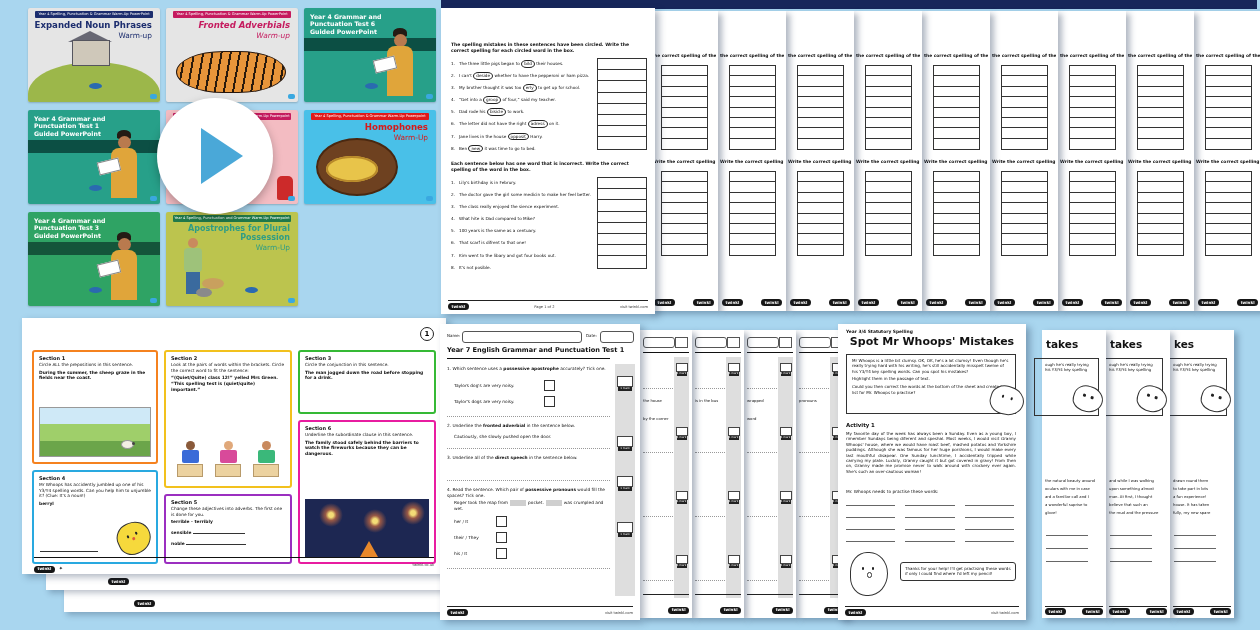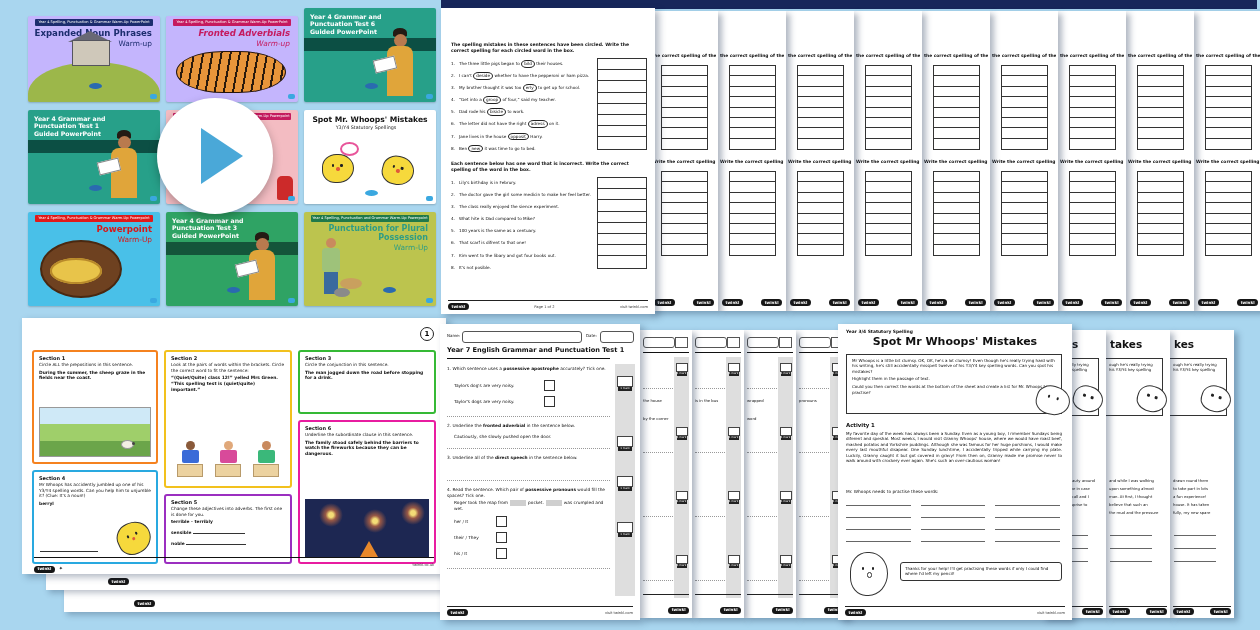--- a/index.html
+++ b/index.html
@@ -13,21 +13,21 @@
   .tile{position:relative;overflow:hidden;border-radius:2px;box-shadow:0 1px 2px rgba(0,0,0,.2);}
   .thdr{margin:3px auto 0;width:88%;color:#fff;font-size:3.6px;line-height:1.1;text-align:center;
     padding:1.5px 1px;border-radius:1px;white-space:nowrap;overflow:hidden;}
   .ttitle{text-align:right;padding:3px 8px 0 6px;font-weight:bold;font-size:8.6px;line-height:1.08;}
   .tsub{text-align:right;padding:1px 8px 0 0;font-size:7.4px;}
   .gtitle{padding:5px 6px 0 6px;font-weight:bold;font-size:6.2px;line-height:1.2;color:#fff;width:110px;}
   .band{position:absolute;left:0;right:0;top:30px;height:13px;}
   .tlogo{position:absolute;right:3px;bottom:3px;width:7px;height:5px;background:#3aa8e0;border-radius:2px;}
   .bubble{position:absolute;left:46%;bottom:13px;width:13px;height:6px;border-radius:50%;background:#2a6ab0;}
   
-  .bg-warm{background:#c4b5fd;margin-top:8px;} .bg-teal{background:#27a089;} .bg-pink{background:#f3bcc2;}
+  .bg-warm{background:#e5e5e5;} .bg-teal{background:#27a089;} .bg-pink{background:#f3bcc2;}
   .bg-white{background:#fff;} .bg-blue{background:#49c0e8;} .bg-green{background:#2fa364;} .bg-olive{background:#bcc44e;}
   .hdr-navy{background:#1c2d6e;} .hdr-crimson{background:#c51a5e;} .hdr-red{background:#e01a1a;} .hdr-dgreen{background:#20794a;}
   .c-navy{color:#1c2d6e;} .c-crimson{color:#c51a5e;font-style:italic;} .c-red{color:#d81818;} .c-teal{color:#2f9d84;}
   .band-teal{background:#0c4f44;} .band-green{background:#14553a;}
   
   .hill1{position:absolute;bottom:0;left:0;right:0;height:40px;background:#9cb74a;border-radius:100% 100% 0 0/64px 64px 0 0;}
   .house{position:absolute;left:44px;bottom:36px;width:36px;height:24px;background:#cfc8ba;border:1px solid #55555e;}
   .roof{position:absolute;left:40px;bottom:60px;width:0;height:0;border-left:22px solid transparent;border-right:22px solid transparent;border-bottom:11px solid #686874;}
   .tiger{position:absolute;left:10px;bottom:9px;width:108px;height:40px;border-radius:50%/58%;border:1px solid #27150a;
     background:repeating-linear-gradient(100deg,#e8953a 0 7px,#2a1a0c 7px 9px);}
@@ -143,21 +143,21 @@
   .ctest > div:nth-of-type(3){left:744px;z-index:16;} .ctest > div:nth-of-type(4){left:796px;z-index:15;}
   .tp-name{position:absolute;top:7px;left:3px;width:30px;height:9px;border:0.8px solid #555;border-radius:3px;}
   .tp-date{position:absolute;top:7px;right:4px;width:11px;height:9px;border:0.8px solid #555;}
   .tp-rule{position:absolute;top:22px;left:3px;right:3px;height:1.2px;background:#111;}
   .tp-gcol{position:absolute;top:27px;bottom:20px;right:3px;width:15px;background:#dedede;}
   .tp-frag{position:absolute;left:3px;font-size:3.8px;color:#111;white-space:nowrap;overflow:hidden;right:20px;}
   .tp-dots{position:absolute;left:3px;right:19px;border-top:1.1px dotted #999;}
   .tp-foot{position:absolute;left:3px;right:3px;bottom:3px;border-top:1px solid #222;padding-top:1.5px;text-align:right;}
 
   
-  #whoops{left:838px;top:324px;width:234px;height:296px;z-index:29;text-decoration:underline;}
+  #whoops{left:838px;top:324px;width:188px;height:296px;z-index:29;text-decoration:underline;}
   .wh-tag{position:absolute;top:5px;left:8px;font-size:4.4px;font-weight:bold;color:#111;}
   .wh-title{position:absolute;top:11px;left:0;right:0;text-align:center;font-size:11px;font-weight:bold;color:#111;}
   .wh-box{position:absolute;top:30px;left:8px;right:10px;height:60px;border:1px solid #333;padding:3px 5px;box-sizing:border-box;}
   .wh-p{font-size:4.1px;line-height:1.3;color:#111;margin-bottom:2.5px;}
   .wh-doodle{position:absolute;right:2px;top:62px;width:32px;height:27px;transform:rotate(16deg);z-index:2;}
   .wh-act{position:absolute;top:98px;left:8px;font-size:5.4px;font-weight:bold;color:#111;}
   .wh-text{position:absolute;top:107px;left:8px;right:10px;font-size:4.1px;line-height:1.32;color:#111;text-align:justify;}
   .wh-prac{position:absolute;top:165px;left:8px;font-size:4.3px;color:#111;}
   .wh-lines{position:absolute;top:173px;left:8px;right:12px;display:grid;grid-template-columns:1fr 1fr 1fr;gap:3px 10px;}
   .wh-line{height:8px;border-bottom:0.8px solid #666;}
@@ -232,41 +232,24 @@
     </div>
 
     <div class="tile bg-pink">
       <div class="thdr hdr-crimson">Year 4 Spelling, Punctuation and Grammar Warm-Up Powerpoint</div>
       <div class="ttitle c-crimson" style="text-align:left;padding-left:8px;">D</div>
       <div class="tsub c-crimson" style="text-align:left;padding-left:8px;font-weight:bold;">W</div>
       <div class="redfig"></div>
       <div class="tlogo"></div>
     </div>
 
-    <div class="tile bg-white">
-      <div class="ttitle" style="text-align:center;color:#111;font-size:7.6px;padding:6px 4px 0;">Spot Mr. Whoops' Mistakes</div>
-      <div class="tsub" style="text-align:center;color:#222;font-size:4.8px;">Y3/Y4 Statutory Spellings</div>
-      <div class="ring" style="left:36px;top:32px;"></div>
-      <div class="blob" style="left:18px;top:44px;width:30px;height:27px;">
-        <span class="eL"></span>
-          <span class="eR"></span>
-          <span class="nz"></span>
-      </div>
-      <div class="blob" style="left:78px;top:46px;width:30px;height:27px;transform:rotate(14deg);">
-        <span class="eL"></span>
-          <span class="eR"></span>
-          <span class="nz"></span>
-      </div>
-      <div class="bubble" style="background:#3aa8e0;bottom:8px;"></div>
-      <div class="tlogo"></div>
-    </div>
 
     <div class="tile bg-blue">
       <div class="thdr hdr-red">Year 4 Spelling, Punctuation &amp; Grammar Warm-Up Powerpoint</div>
-      <div class="ttitle c-red">Powerpoint</div>
+      <div class="ttitle c-red">Homophones</div>
       <div class="tsub c-red">Warm-Up</div>
       <div class="cake"></div>
       <div class="caketop"></div>
       <div class="tlogo"></div>
     </div>
 
     <div class="tile bg-green">
       <div class="gtitle"><span>Year 4 Grammar and Punctuation Test 3</span><br><span>Guided PowerPoint</span></div>
       <div class="band band-green"></div>
       <div class="reader">
@@ -274,21 +257,21 @@
         <div class="rhead"></div>
         <div class="rbody"></div>
         <div class="rbook"></div>
       </div>
       <div class="bubble"></div>
       <div class="tlogo"></div>
     </div>
 
     <div class="tile bg-olive">
       <div class="thdr hdr-dgreen">Year 4 Spelling, Punctuation and Grammar Warm-Up Powerpoint</div>
-      <div class="ttitle c-teal" style="font-size:8px;">Punctuation for Plural Possession</div>
+      <div class="ttitle c-teal" style="font-size:8px;">Apostrophes for Plural Possession</div>
       <div class="tsub c-teal">Warm-Up</div>
       <div class="walker">
         <div class="whead"></div>
         <div class="wtop"></div>
         <div class="wleg"></div>
         <div class="dog"></div>
         <div class="dog2"></div>
       </div>
       <div class="bubble" style="left:60%;"></div>
       <div class="tlogo"></div>

